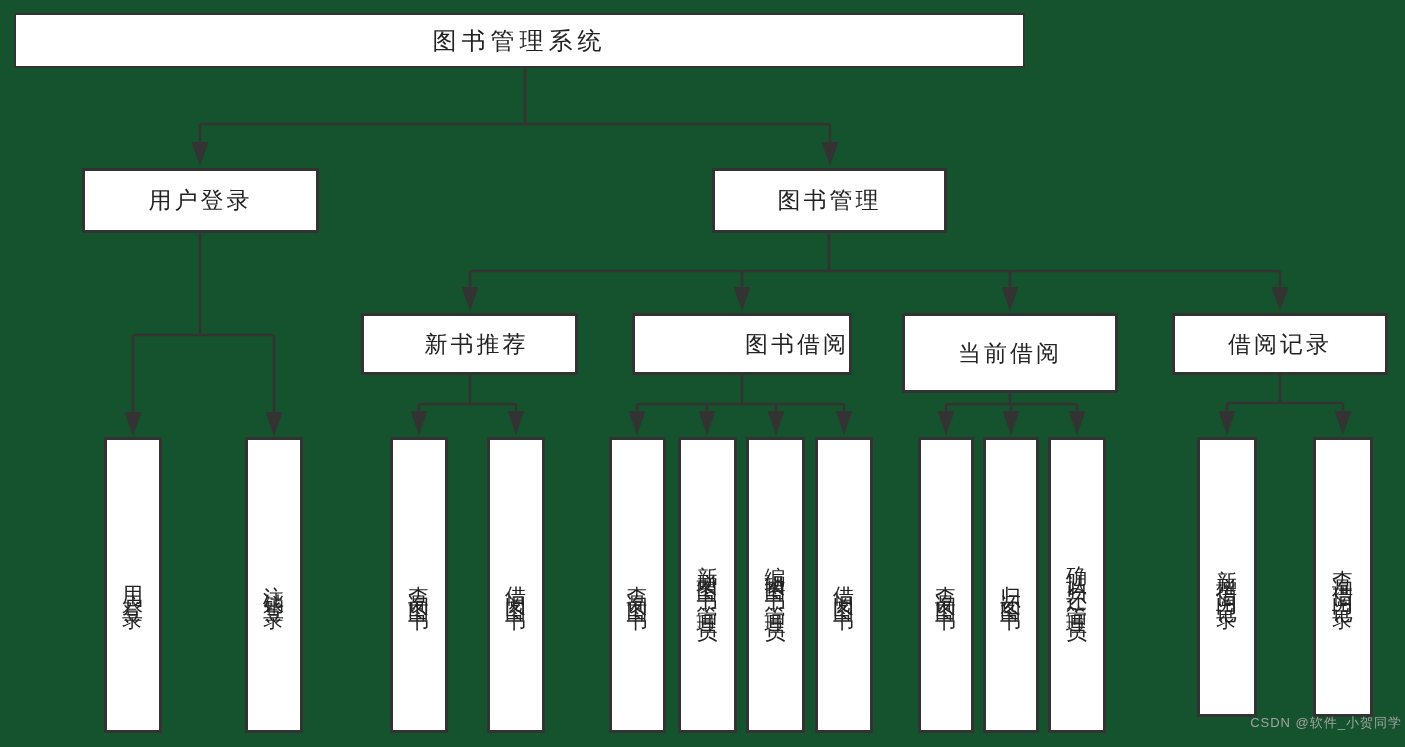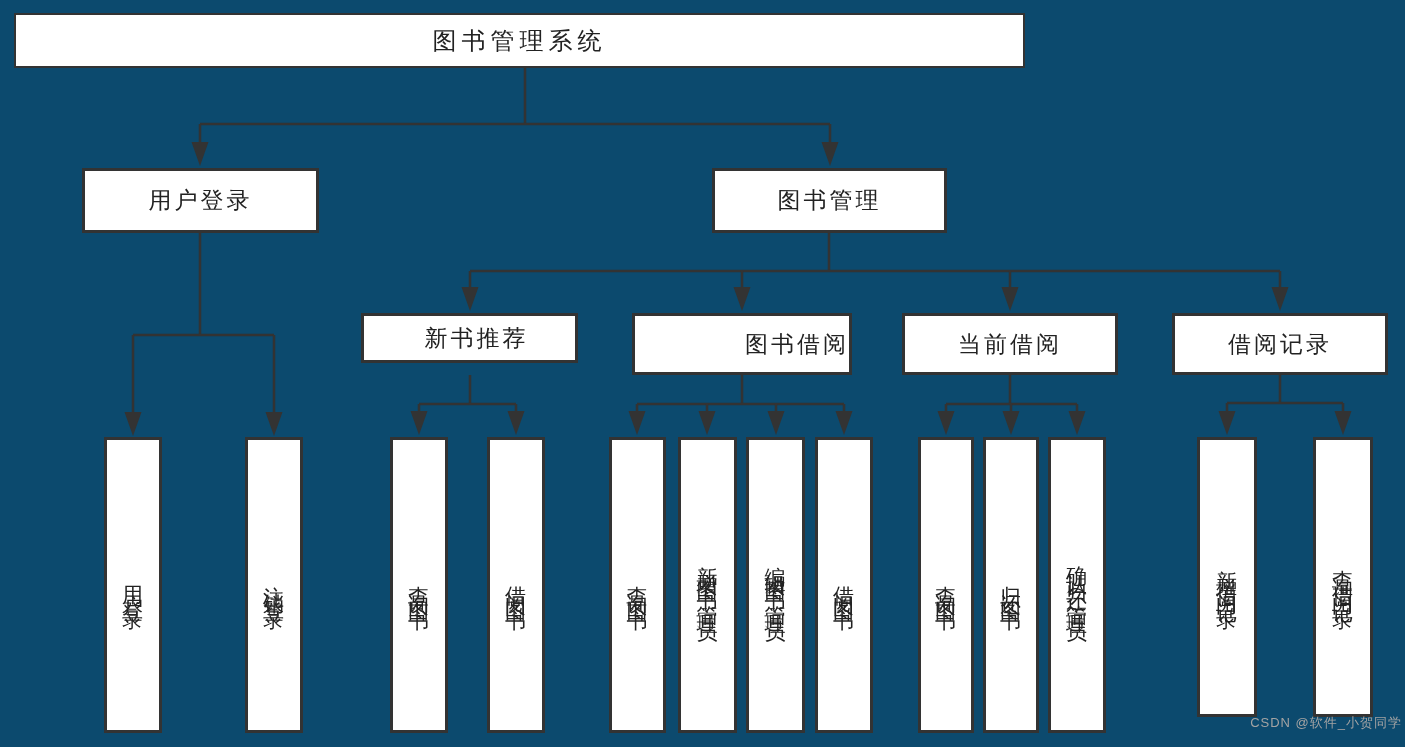--- a/index.html
+++ b/index.html
@@ -1,19 +1,19 @@
 <!DOCTYPE html>
 <html><head>
 <meta charset="utf-8">
 <style>
   html,body { margin:0; padding:0; background:#ffffff; }
   .stage {
     position:relative;
     width:1405px; height:747px;
-    background:#0c4a6e;
+    background:#14532d;
     font-family:"Liberation Sans", sans-serif;
     overflow:hidden;
   }
   svg.wires { position:absolute; left:0; top:0; z-index:1; }
   .node {
     position:absolute;
     box-sizing:border-box;
     background:#ffffff;
     border:3px solid #333333;
     display:flex;
@@ -118,27 +118,27 @@
     <span class="root-label">图书管理系统</span>
   </div>
 
   <div class="node" style="left:82px; top:168px; width:237px; height:65px;">
     <span class="h-label">用户登录</span>
   </div>
   <div class="node" style="left:712px; top:168px; width:235px; height:65px;">
     <span class="h-label">图书管理</span>
   </div>
 
-  <div class="node" style="left:361px; top:313px; width:217px; height:50px;padding-left:14px;">
+  <div class="node" style="left:361px; top:313px; width:217px; height:62px;padding-left:14px;">
     <span class="h-label">新书推荐</span>
   </div>
   <div class="node" style="left:632px; top:313px; width:220px; height:62px;justify-content:flex-end;">
     <span class="h-label">图书借阅</span>
   </div>
-  <div class="node" style="left:902px; top:313px; width:216px; height:62px;">
+  <div class="node" style="left:902px; top:313px; width:216px; height:80px;">
     <span class="h-label">当前借阅</span>
   </div>
   <div class="node" style="left:1172px; top:313px; width:216px; height:62px;">
     <span class="h-label">借阅记录</span>
   </div>
 
   <div class="node" style="left:104px; top:437px; width:58px; height:296px;">
     <span class="v-text">用户登录</span>
   </div>
   <div class="node" style="left:245px; top:437px; width:58px; height:296px;">

